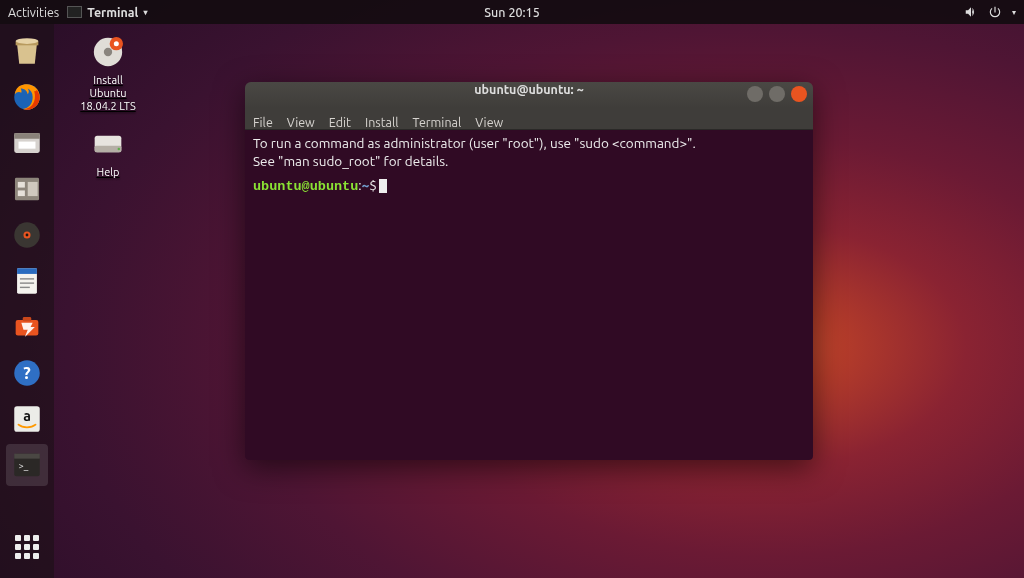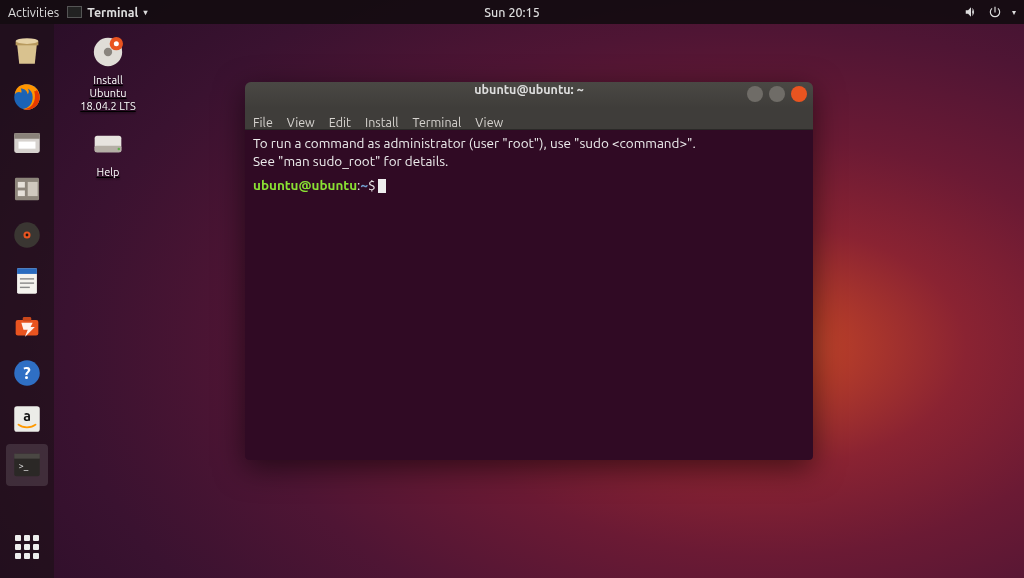--- a/index.html
+++ b/index.html
@@ -79,21 +79,21 @@
   height: 22px; background: #3f3d3a; display: flex; align-items: flex-end;
   padding: 0 8px; gap: 14px; color: #d6d3cf; font-size: 12.5px;
   border-bottom: 1px solid #2a2927;
 }
 .menubar span { cursor: pointer; }
 .terminal-body {
   background: #300a24; color: #eee; height: calc(100% - 48px);
   padding: 4px 8px; font-family: "Ubuntu Mono","DejaVu Sans Mono",monospace;
   font-size: 13.5px; line-height: 1.35;
 }
-.terminal-body .prompt-user { color: #8ae234; font-weight: 600; }
+.terminal-body .prompt-user { color: #8ae234; font-weight: 600; font-family: Liberation Mono, monospace; }
 .terminal-body .prompt-path { color: #729fcf; font-weight: 600; }
 .cursor-block { display: inline-block; width: 8px; height: 14px; background: #eee; vertical-align: text-bottom; margin-left: 2px; }
 
 
 .dock svg { width: 34px; height: 34px; }
 </style>
 </head>
 <body>
 
 <div class="desktop"></div>

